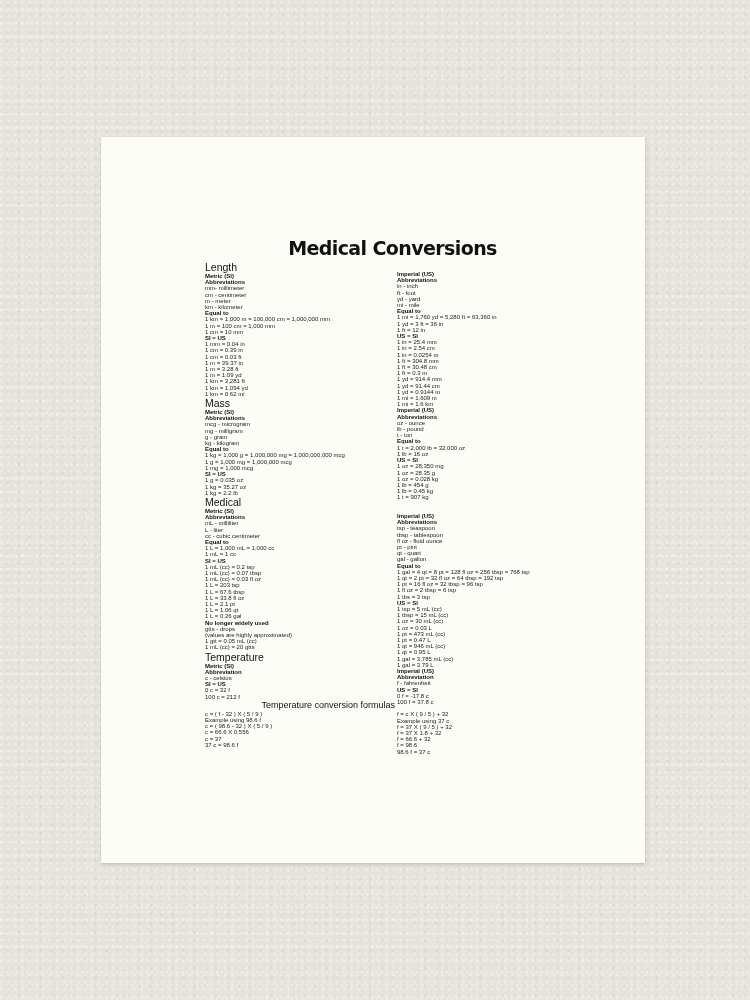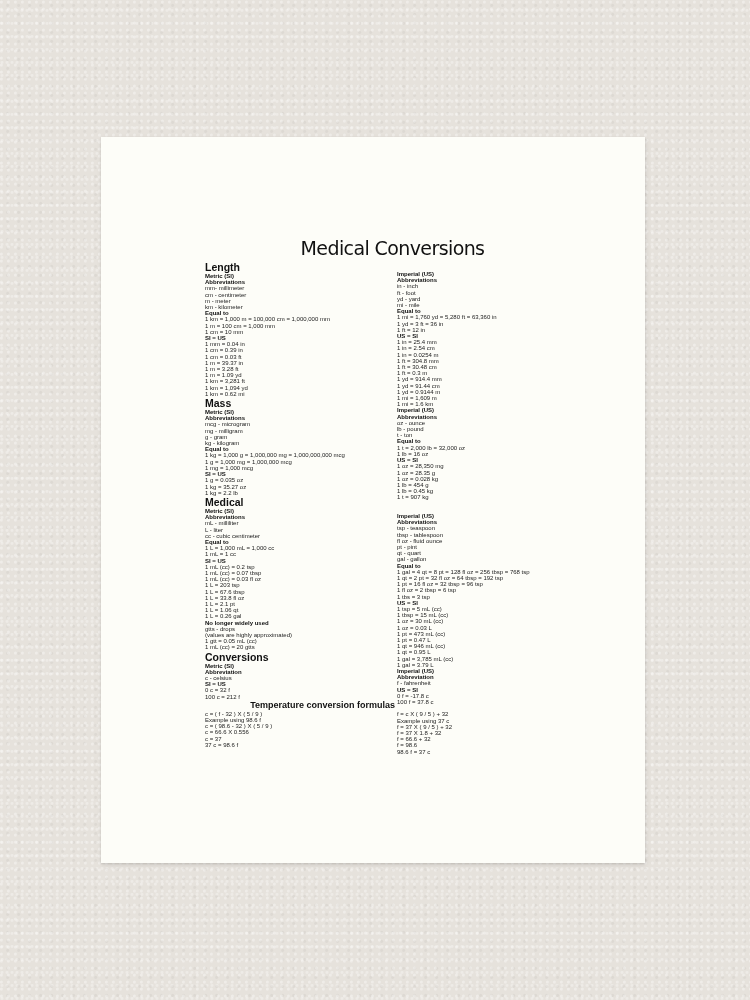--- a/index.html
+++ b/index.html
@@ -13,27 +13,27 @@
     background-size: 7px 7px, 11px 9px, 5px 13px;
     font-family: "Liberation Sans", sans-serif;
   }
   .paper {
     position: absolute; left: 101px; top: 137px; width: 544px; height: 726px;
     background: #fdfdf8;
     box-shadow: 0 1px 2px rgba(0,0,0,0.12), 1px 2px 6px rgba(0,0,0,0.08);
   }
   .title {
     position: absolute; left: 0; right: 0; top: 100px; text-align: center;
-    font-family: "DejaVu Sans", sans-serif; font-weight: normal;
+    font-family: "DejaVu Sans", sans-serif; font-weight: bold;
     font-size: 19px; letter-spacing: -0.6px; color: #111; padding-left: 39px;
   }
   .col { position: absolute; color: #1a1a1a; }
   .col-left { left: 104px; top: 124px; width: 190px; }
   .col-right { left: 296px; top: 134px; width: 200px; }
-  .h2 { font-size: 10.5px; font-weight: bold; line-height: 12px; margin: 0; color: #111; }
+  .h2 { font-size: 10.5px; font-weight: normal; line-height: 12px; margin: 0; color: #111; }
   .h3 { font-size: 6px; font-weight: bold; line-height: 6.2px; color: #111; }
   .ln { font-size: 6px; line-height: 6.2px; white-space: nowrap; color: #222; }
   .gap { height: 6.2px; }
   .block { margin: 0; }
 </style>
 </head>
 <body>
 
 <div class="paper">
   <div class="title">Medical Conversions</div>
@@ -102,21 +102,21 @@
       <div class="ln">1 L = 2.1 pt</div>
       <div class="ln">1 L = 1.06 qt</div>
       <div class="ln">1 L = 0.26 gal</div>
       <div class="h3">No longer widely used</div>
       <div class="ln">gtts - drops</div>
       <div class="ln">(values are highly approximated)</div>
       <div class="ln">1 gtt = 0.05 mL (cc)</div>
       <div class="ln">1 mL (cc) = 20 gtts</div>
     </div>
 
-    <div class="h2">Conversions</div>
+    <div class="h2">Temperature</div>
     <div class="block">
       <div class="h3">Metric (SI)</div>
       <div class="h3">Abbreviation</div>
       <div class="ln">c - celsius</div>
       <div class="h3">SI = US</div>
       <div class="ln">0 c = 32 f</div>
       <div class="ln">100 c = 212 f</div>
     </div>
 
     <div class="h2" style="font-size:9px;line-height:11px;text-align:right;">Temperature conversion formulas</div>

